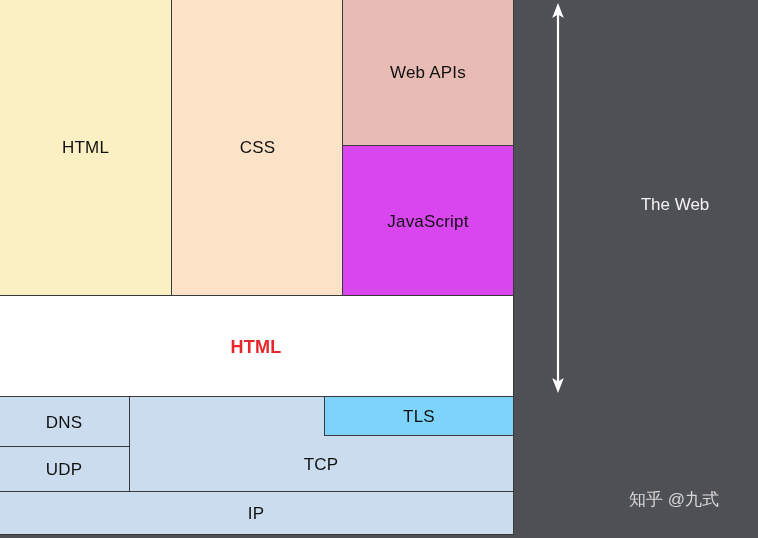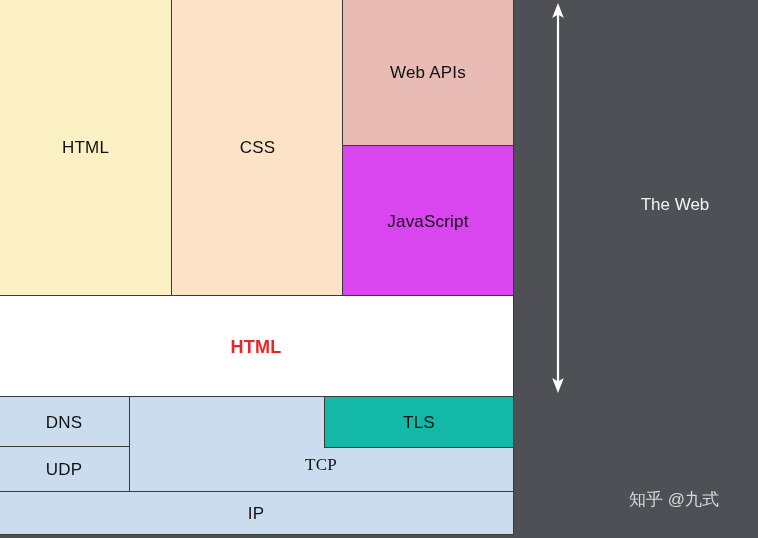--- a/index.html
+++ b/index.html
@@ -54,29 +54,29 @@
   .cell-http {
     left: -2px; top: 295px; width: 516px; height: 103px;
     background: #ffffff;
     color: #e8252a;
     font-weight: bold;
     font-size: 18px;
   }
 
   
   .cell-dns { left: -2px;  top: 396px; width: 132px; height: 52px; background: #cbdcee; }
-  .cell-tls { left: 324px; top: 396px; width: 190px; height: 52px; background: #14b8a6; }
+  .cell-tls { left: 324px; top: 396px; width: 190px; height: 40px; background: #7dd3fc; }
   .cell-udp { left: -2px;  top: 446px; width: 132px; height: 47px; background: #cbdcee; }
   .cell-tcp {
     left: 128px; top: 396px; width: 386px; height: 97px;
     background: #cbdcee;
     align-items: center;
     justify-content: center;
   }
-  .cell-tcp .tcp-label { transform: translateY(20px); font-family: Liberation Serif, serif; }
+  .cell-tcp .tcp-label { transform: translateY(20px); }
 
   
   .cell-ip { left: -2px; top: 491px; width: 516px; height: 44px; background: #cbdcee; }
 
   
   #arrow {
     position: absolute;
     left: 540px;
     top: 0px;
     width: 36px;

